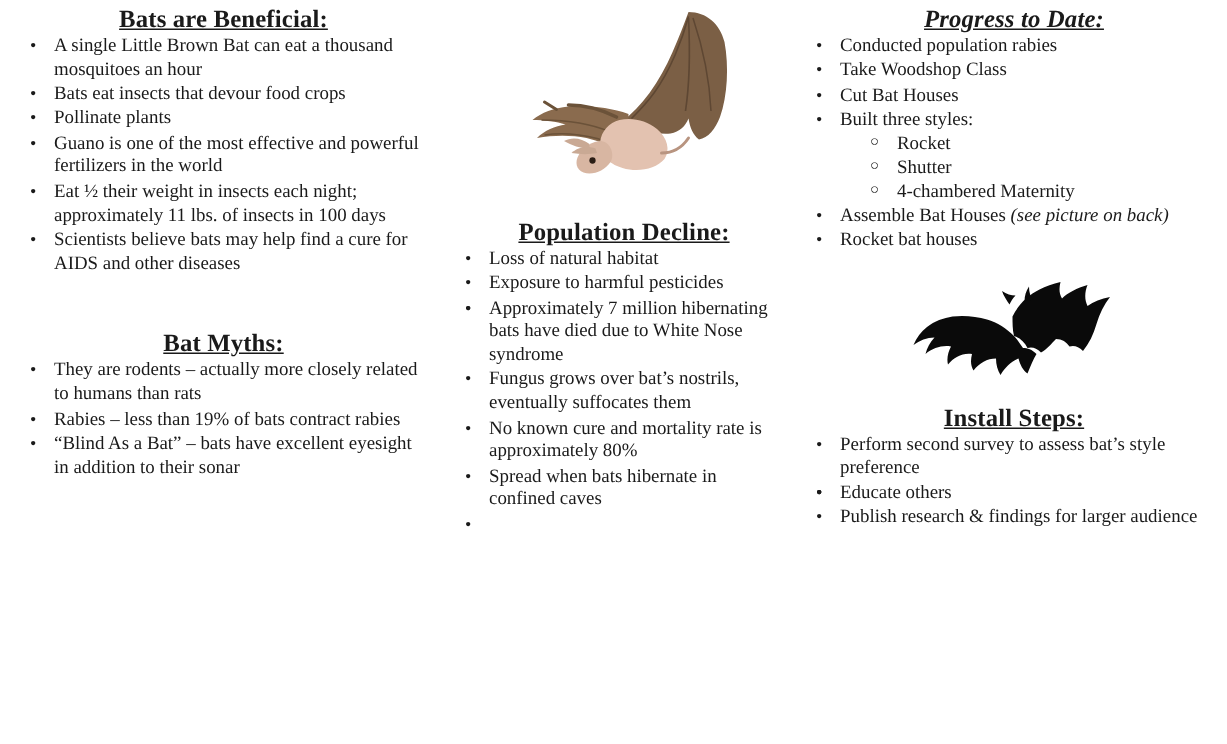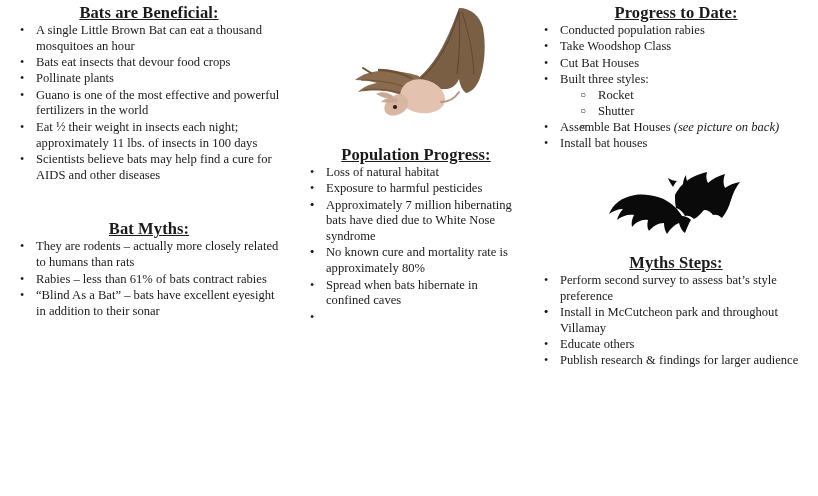--- a/index.html
+++ b/index.html
@@ -94,21 +94,21 @@
     height: 140px;
     display: flex;
     align-items: flex-start;
     justify-content: center;
     padding-top: 2px;
   }
   .m-title-1 { margin-top: 4px; }
   .m-list-1  { margin-top: 13px; padding-left: 8px; }
 
   
-  .r-title-1 { margin-top: 4px; }
+  .r-title-1 { margin-top: 4px; font-style: italic; }
   .r-list-1  { margin-top: 12px; padding-left: 8px; }
   .bat-silh-wrap {
     height: 88px;
     display: flex;
     align-items: center;
     justify-content: center;
     margin-top: 12px;
   }
   .r-title-2 { margin-top: 2px; }
   .r-list-2  { margin-top: 13px; padding-left: 8px; }
@@ -132,21 +132,21 @@
       <li><span class="dot">•</span><span>Eat ½ their weight in insects each night; approximately 11 lbs. of insects in 100 days</span></li>
       <li><span class="dot">•</span><span>Scientists believe bats may help find a cure for AIDS and other diseases</span></li>
     </ul>
 
     <div class="heading-wrap l-title-2">
       <h2 class="heading">Bat Myths:</h2>
     </div>
 
     <ul class="bullets l-list-2">
       <li><span class="dot">•</span><span>They are rodents – actually more closely related to humans than rats</span></li>
-      <li><span class="dot">•</span><span>Rabies – less than 61% of bats contract rabies</span></li>
+      <li><span class="dot">•</span><span>Rabies – less than 19% of bats contract rabies</span></li>
       <li><span class="dot">•</span><span>“Blind As a Bat” – bats have excellent eyesight in addition to their sonar</span></li>
     </ul>
   </div>
 
   <div class="col col-mid">
 
     <div class="bat-photo-wrap">
       <svg width="150" height="140" viewBox="0 0 150 140">
 
         <path d="M118 6 C112 22 104 44 92 60 C86 68 80 74 74 79 C84 84 96 88 106 87 C112 86 116 82 118 77 C119 83 121 88 125 91 C131 90 136 84 139 76 C144 62 145 42 142 26 C139 14 130 6 118 6 Z" fill="#7b5f45"></path>
@@ -168,53 +168,53 @@
         <path d="M52 94 C47 90 40 89 35 92 C40 95 46 97 52 97 Z" fill="#c9a994"></path>
         <path d="M56 97 C51 95 44 96 40 100 C46 101 52 101 57 100 Z" fill="#c9a994"></path>
 
         <circle cx="54" cy="105" r="2.1" fill="#2a1d14"></circle>
 
         <path d="M100 100 C108 100 114 96 118 90" stroke="#b89480" stroke-width="2" fill="none" stroke-linecap="round"></path>
       </svg>
     </div>
 
     <div class="heading-wrap m-title-1">
-      <h2 class="heading">Population Progress:</h2>
+      <h2 class="heading">Population Decline:</h2>
     </div>
 
     <ul class="bullets m-list-1">
       <li><span class="dot">•</span><span>Loss of natural habitat</span></li>
       <li><span class="dot">•</span><span>Exposure to harmful pesticides</span></li>
       <li><span class="dot">•</span></li>
       <li><span class="dot">•</span><span>Approximately 7 million hibernating bats have died due to White Nose syndrome</span></li>
-      <li><span class="dot">•</span></li>
+      <li><span class="dot">•</span><span>Fungus grows over bat’s nostrils, eventually suffocates them</span></li>
       <li><span class="dot">•</span><span>No known cure and mortality rate is approximately 80%</span></li>
       <li><span class="dot">•</span><span>Spread when bats hibernate in confined caves</span></li>
       <li><span class="dot">•</span></li>
     </ul>
   </div>
 
   <div class="col col-right">
 
     <div class="heading-wrap r-title-1">
       <h2 class="heading">Progress to Date:</h2>
     </div>
 
     <ul class="bullets r-list-1">
       <li><span class="dot">•</span><span>Conducted population rabies</span></li>
       <li><span class="dot">•</span><span>Take Woodshop Class</span></li>
       <li><span class="dot">•</span><span>Cut Bat Houses</span></li>
       <li><span class="dot">•</span><span>Built three styles:</span></li>
       <ul class="sub">
         <li><span class="circ">○</span><span>Rocket</span></li>
         <li><span class="circ">○</span><span>Shutter</span></li>
-        <li><span class="circ">○</span></li>
+        <li><span class="circ">○</span><span>4-chambered Maternity</span></li>
       </ul>
       <li><span class="dot">•</span><span>Assemble Bat Houses </span><span class="ital">(see picture on back)</span></li>
-      <li><span class="dot">•</span><span>Install bat houses</span></li>
+      <li><span class="dot">•</span><span>Rocket bat houses</span></li>
     </ul>
 
     <div class="bat-silh-wrap">
       <svg width="142" height="74" viewBox="0 0 142 74">
         <path fill="#0a0a0a" d="
           M70 24
           C74 16 80 10 88 6
           C92 4 97 2 102 1
           C101 5 101 9 103 12
           C107 8 113 5 120 3
@@ -254,25 +254,25 @@
           C70 12 69 14 68 16 Z"></path>
         <path fill="#0a0a0a" d="
           M78 14
           C78 10 79 7 81 4
           C81 8 82 11 84 13
           C82 13 80 13 78 14 Z"></path>
       </svg>
     </div>
 
     <div class="heading-wrap r-title-2">
-      <h2 class="heading">Myths Steps:</h2>
+      <h2 class="heading">Install Steps:</h2>
     </div>
 
     <ul class="bullets r-list-2">
       <li><span class="dot">•</span><span>Perform second survey to assess bat’s style preference</span></li>
       <li><span class="dot">•</span></li>
-      <li><span class="dot">•</span><span>Install in McCutcheon park and throughout Villamay</span></li>
+      <li><span class="dot">•</span></li>
       <li><span class="dot">•</span><span>Educate others</span></li>
       <li><span class="dot">•</span><span>Publish research &amp; findings for larger audience</span></li>
     </ul>
   </div>
 
 </div>
 
 </body></html>

